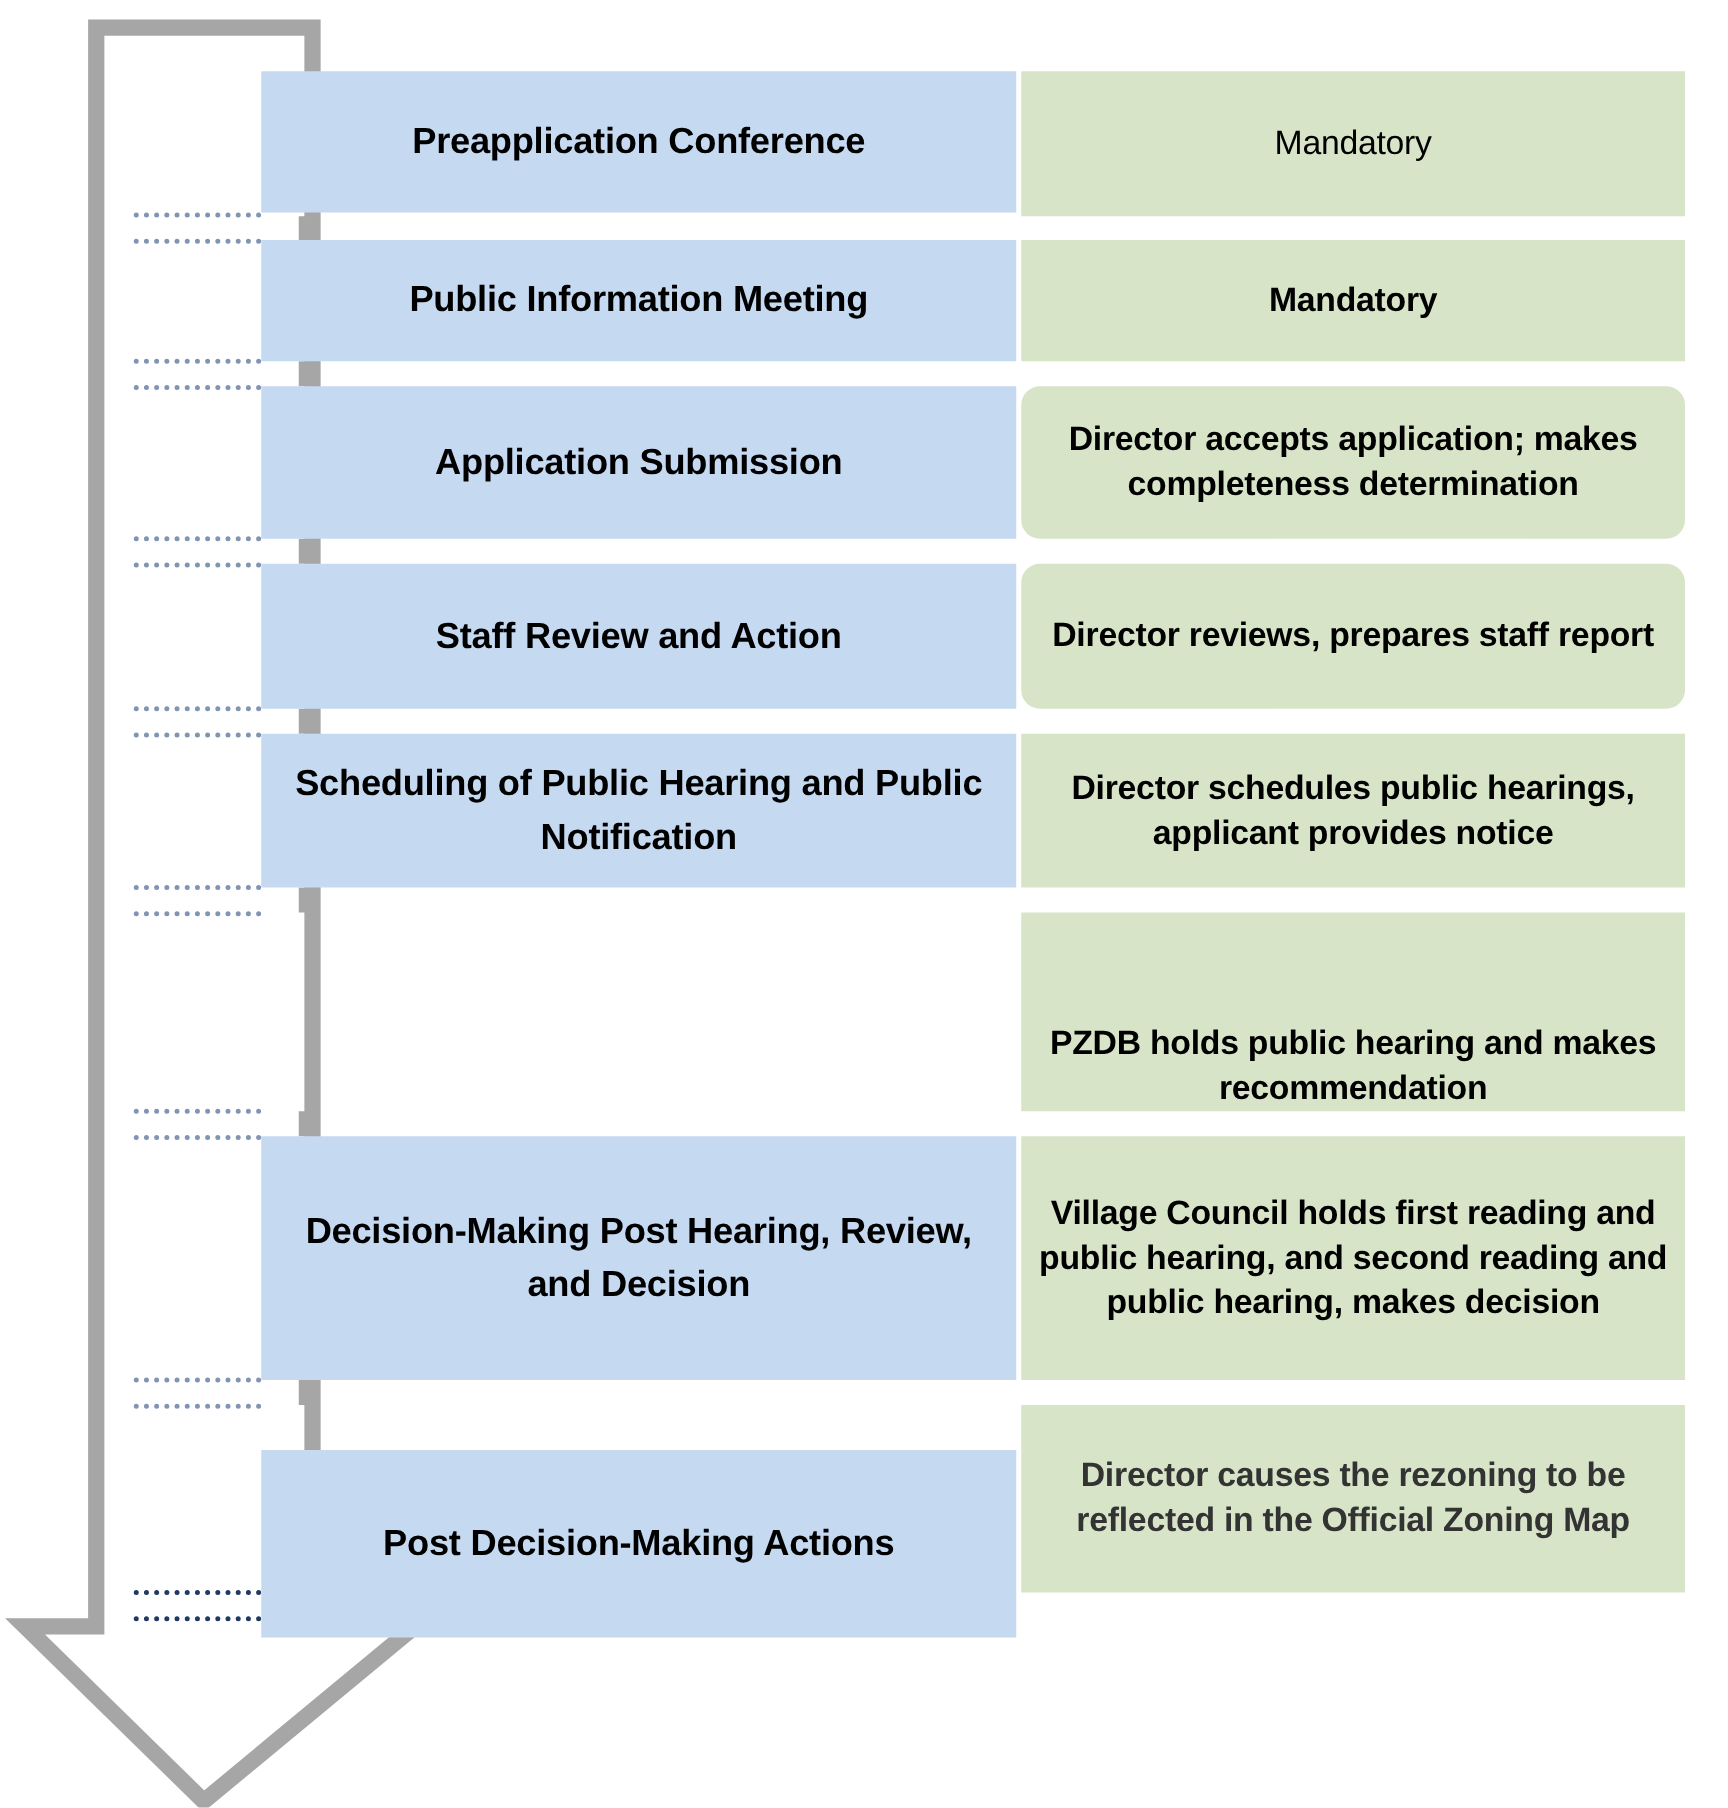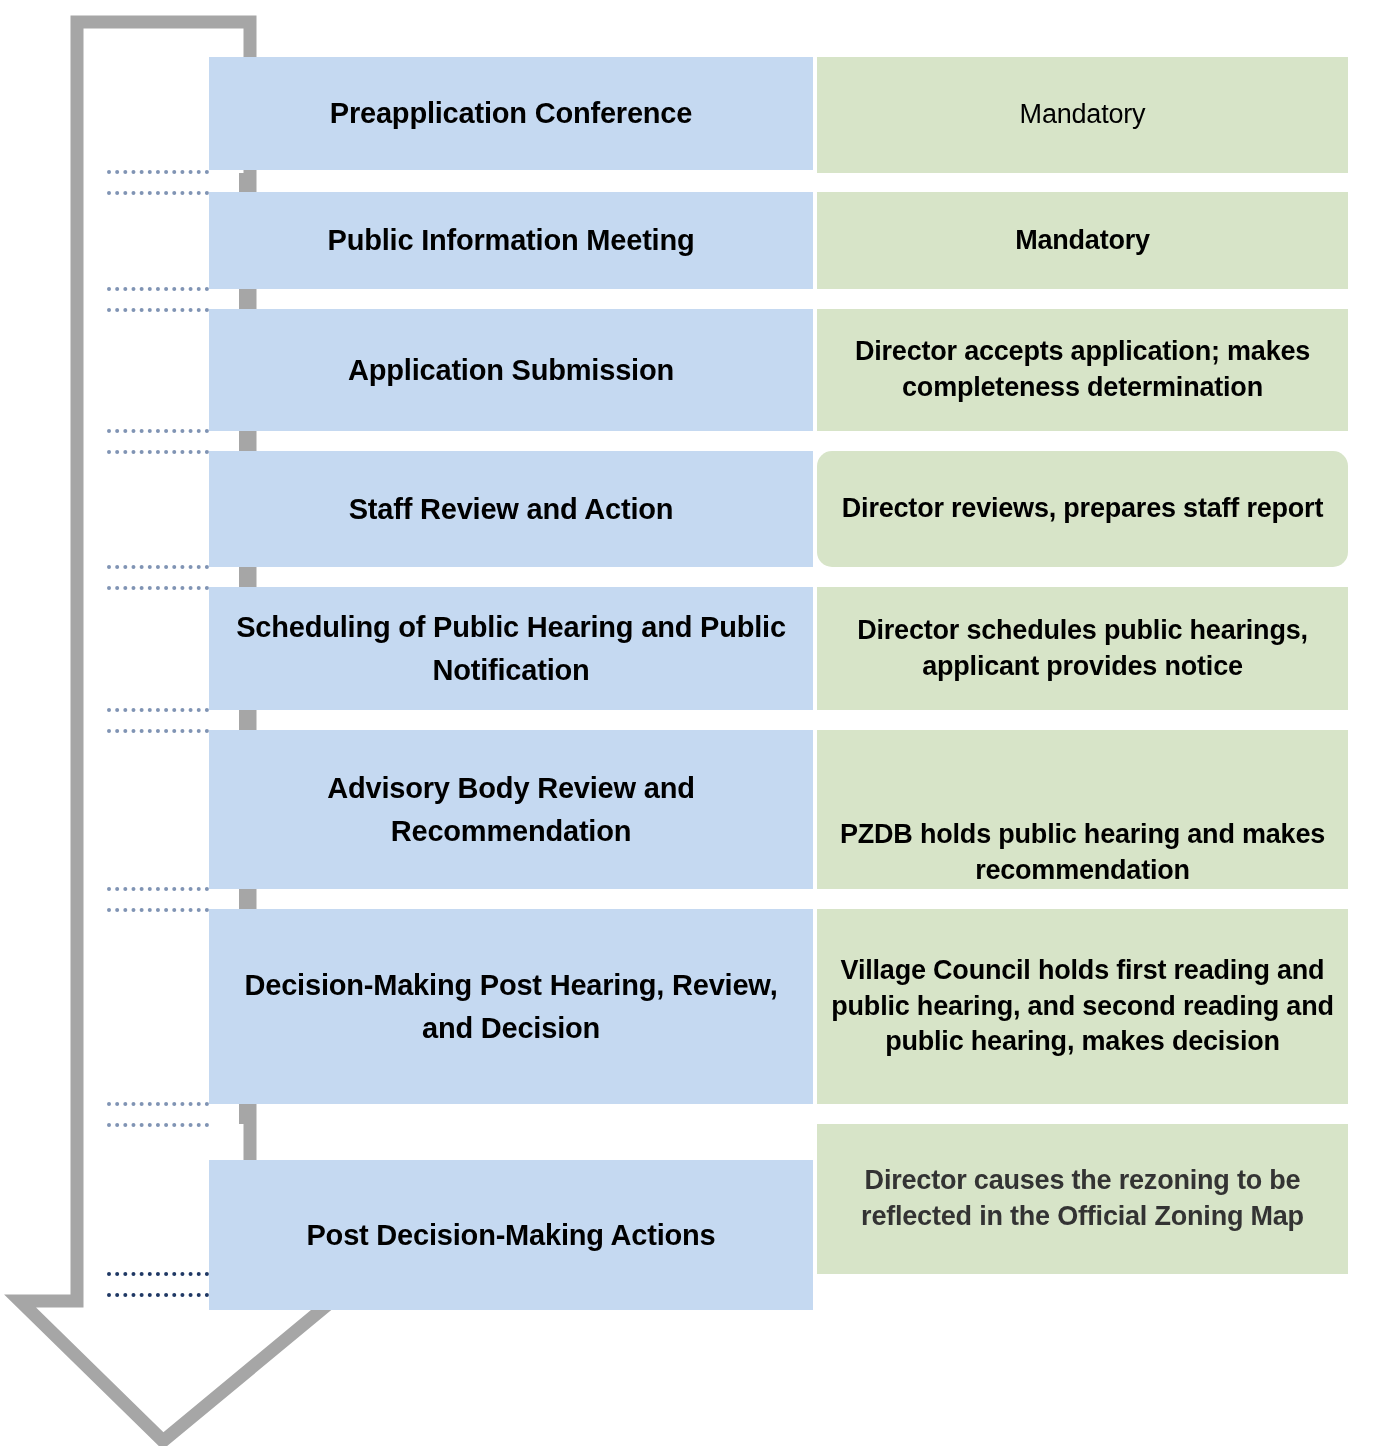--- a/index.html
+++ b/index.html
@@ -110,41 +110,38 @@
   <div class="step-box" style="top:192px;height:97px;">
     <span class="step-label">Public Information Meeting</span>
   </div>
   <div class="desc-box" style="top:192px;height:97px;">
     <span class="desc-label">Mandatory</span>
   </div>
 
   <div class="step-box" style="top:309px;height:122px;">
     <span class="step-label">Application Submission</span>
   </div>
-  <div class="desc-box" style="top:309px;height:122px;">
+  <div class="desc-box" style="top:309px;height:122px;border-radius:15px;">
     <span class="desc-label">Director accepts application; makes completeness determination</span>
   </div>
 
   <div class="step-box" style="top:451px;height:116px;">
     <span class="step-label">Staff Review and Action</span>
   </div>
   <div class="desc-box" style="top:451px;height:116px;border-radius:15px;">
     <span class="desc-label">Director reviews, prepares staff report</span>
   </div>
 
   <div class="step-box" style="top:587px;height:123px;">
     <span class="step-label">Scheduling of Public Hearing and Public Notification</span>
   </div>
   <div class="desc-box" style="top:587px;height:123px;">
     <span class="desc-label">Director schedules public hearings, applicant provides notice</span>
   </div>
 
-  <div class="step-box" style="top:730px;height:159px;">
-    <span class="step-label">Advisory Body Review and Recommendation</span>
-  </div>
   <div class="desc-box" style="top:730px;height:159px;align-items:flex-end;">
     <span class="desc-label">PZDB holds public hearing and makes recommendation</span>
   </div>
 
   <div class="step-box" style="top:909px;height:195px;">
     <span class="step-label">Decision-Making Post Hearing, Review, and Decision</span>
   </div>
   <div class="desc-box" style="top:909px;height:195px;">
     <span class="desc-label">Village Council holds first reading and public hearing, and second reading and public hearing, makes decision</span>
   </div>

